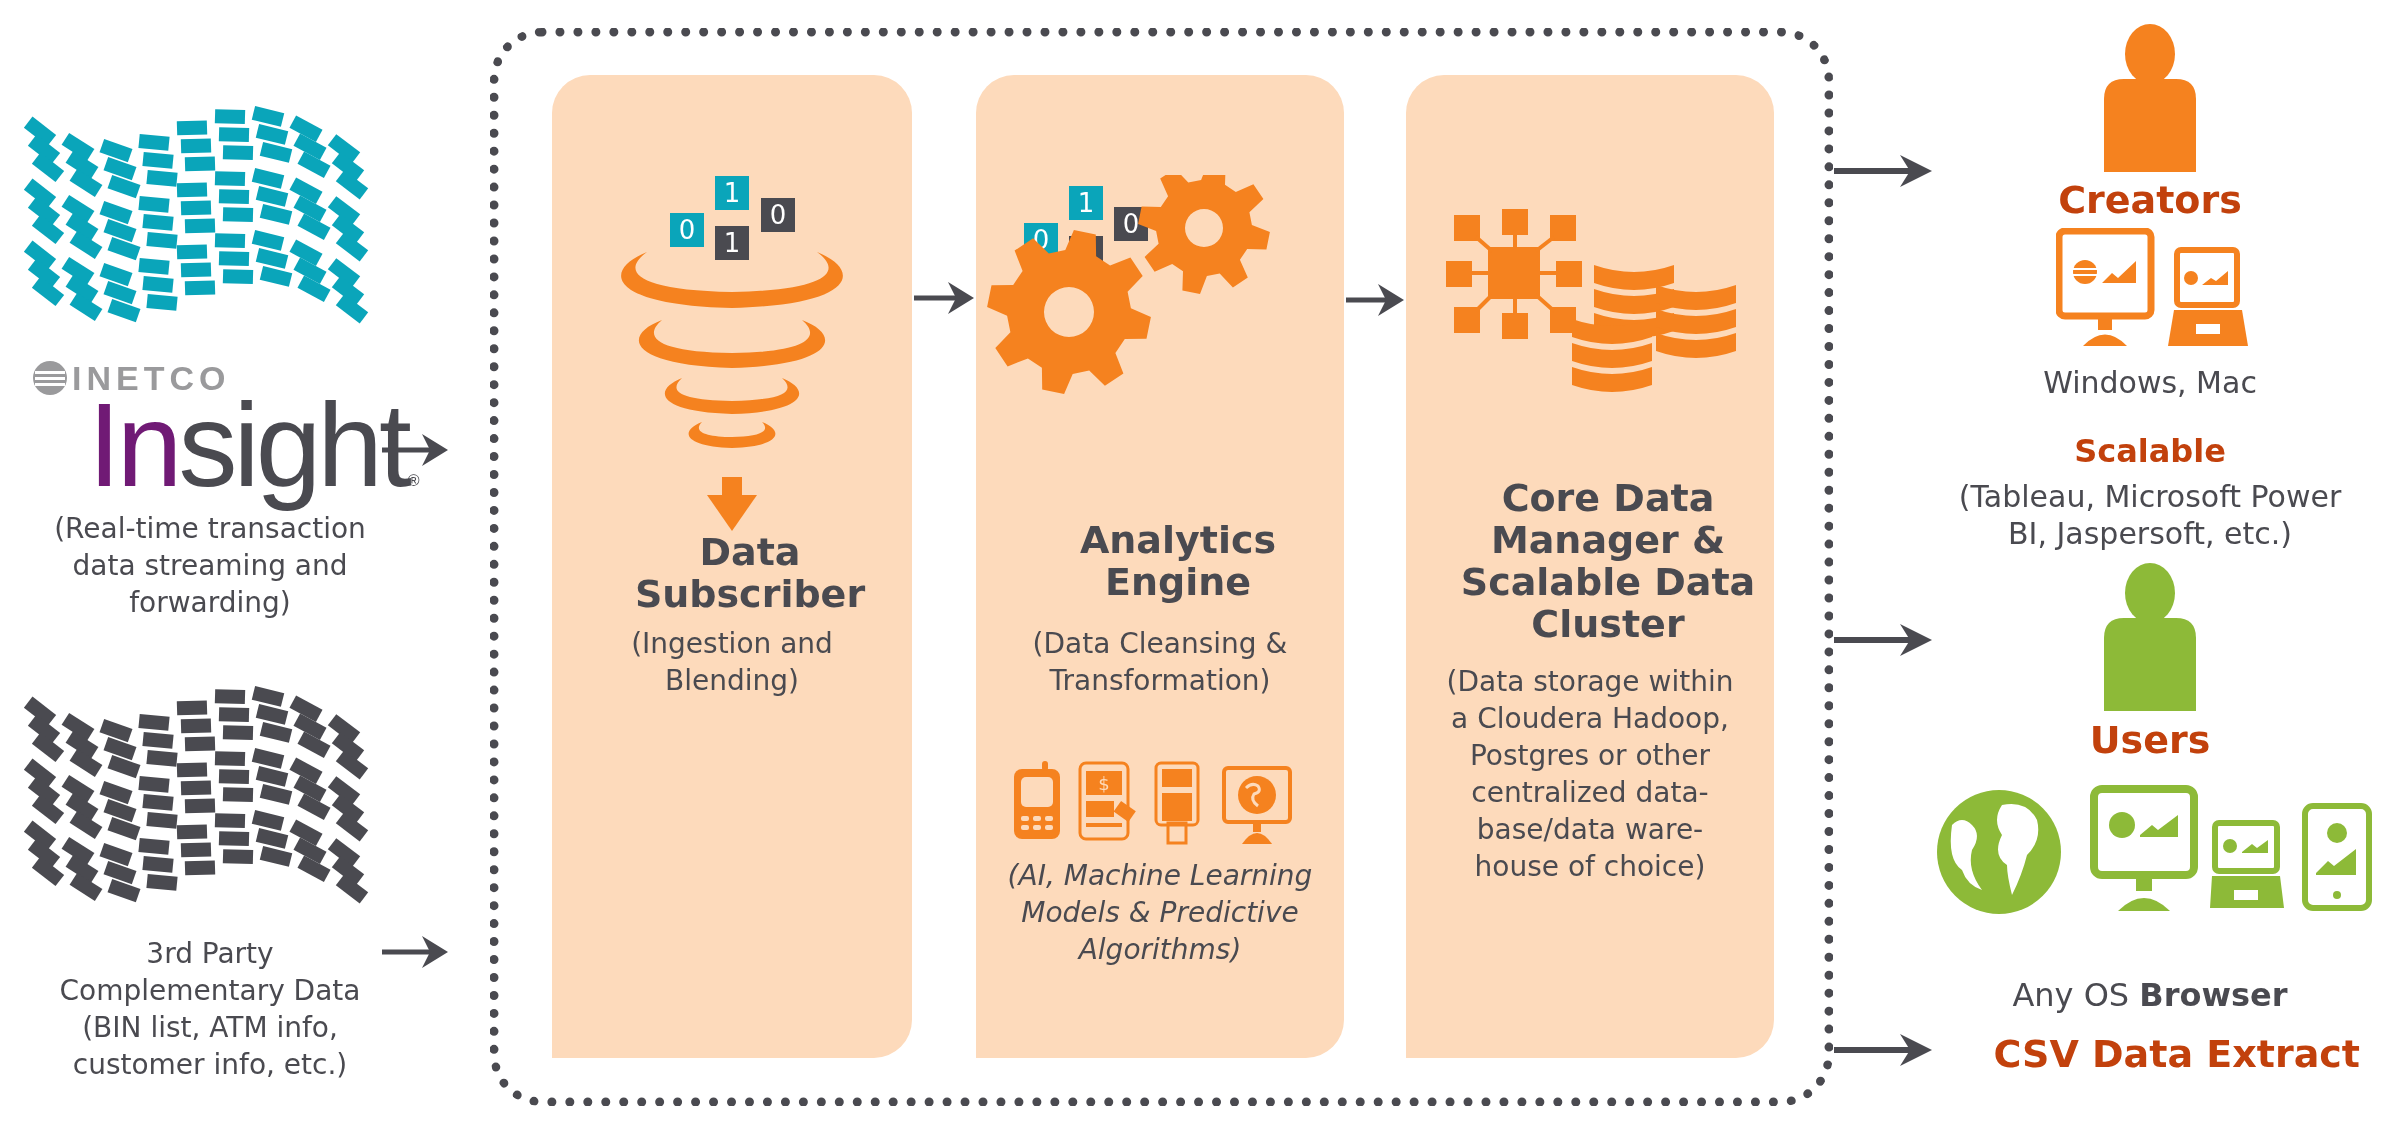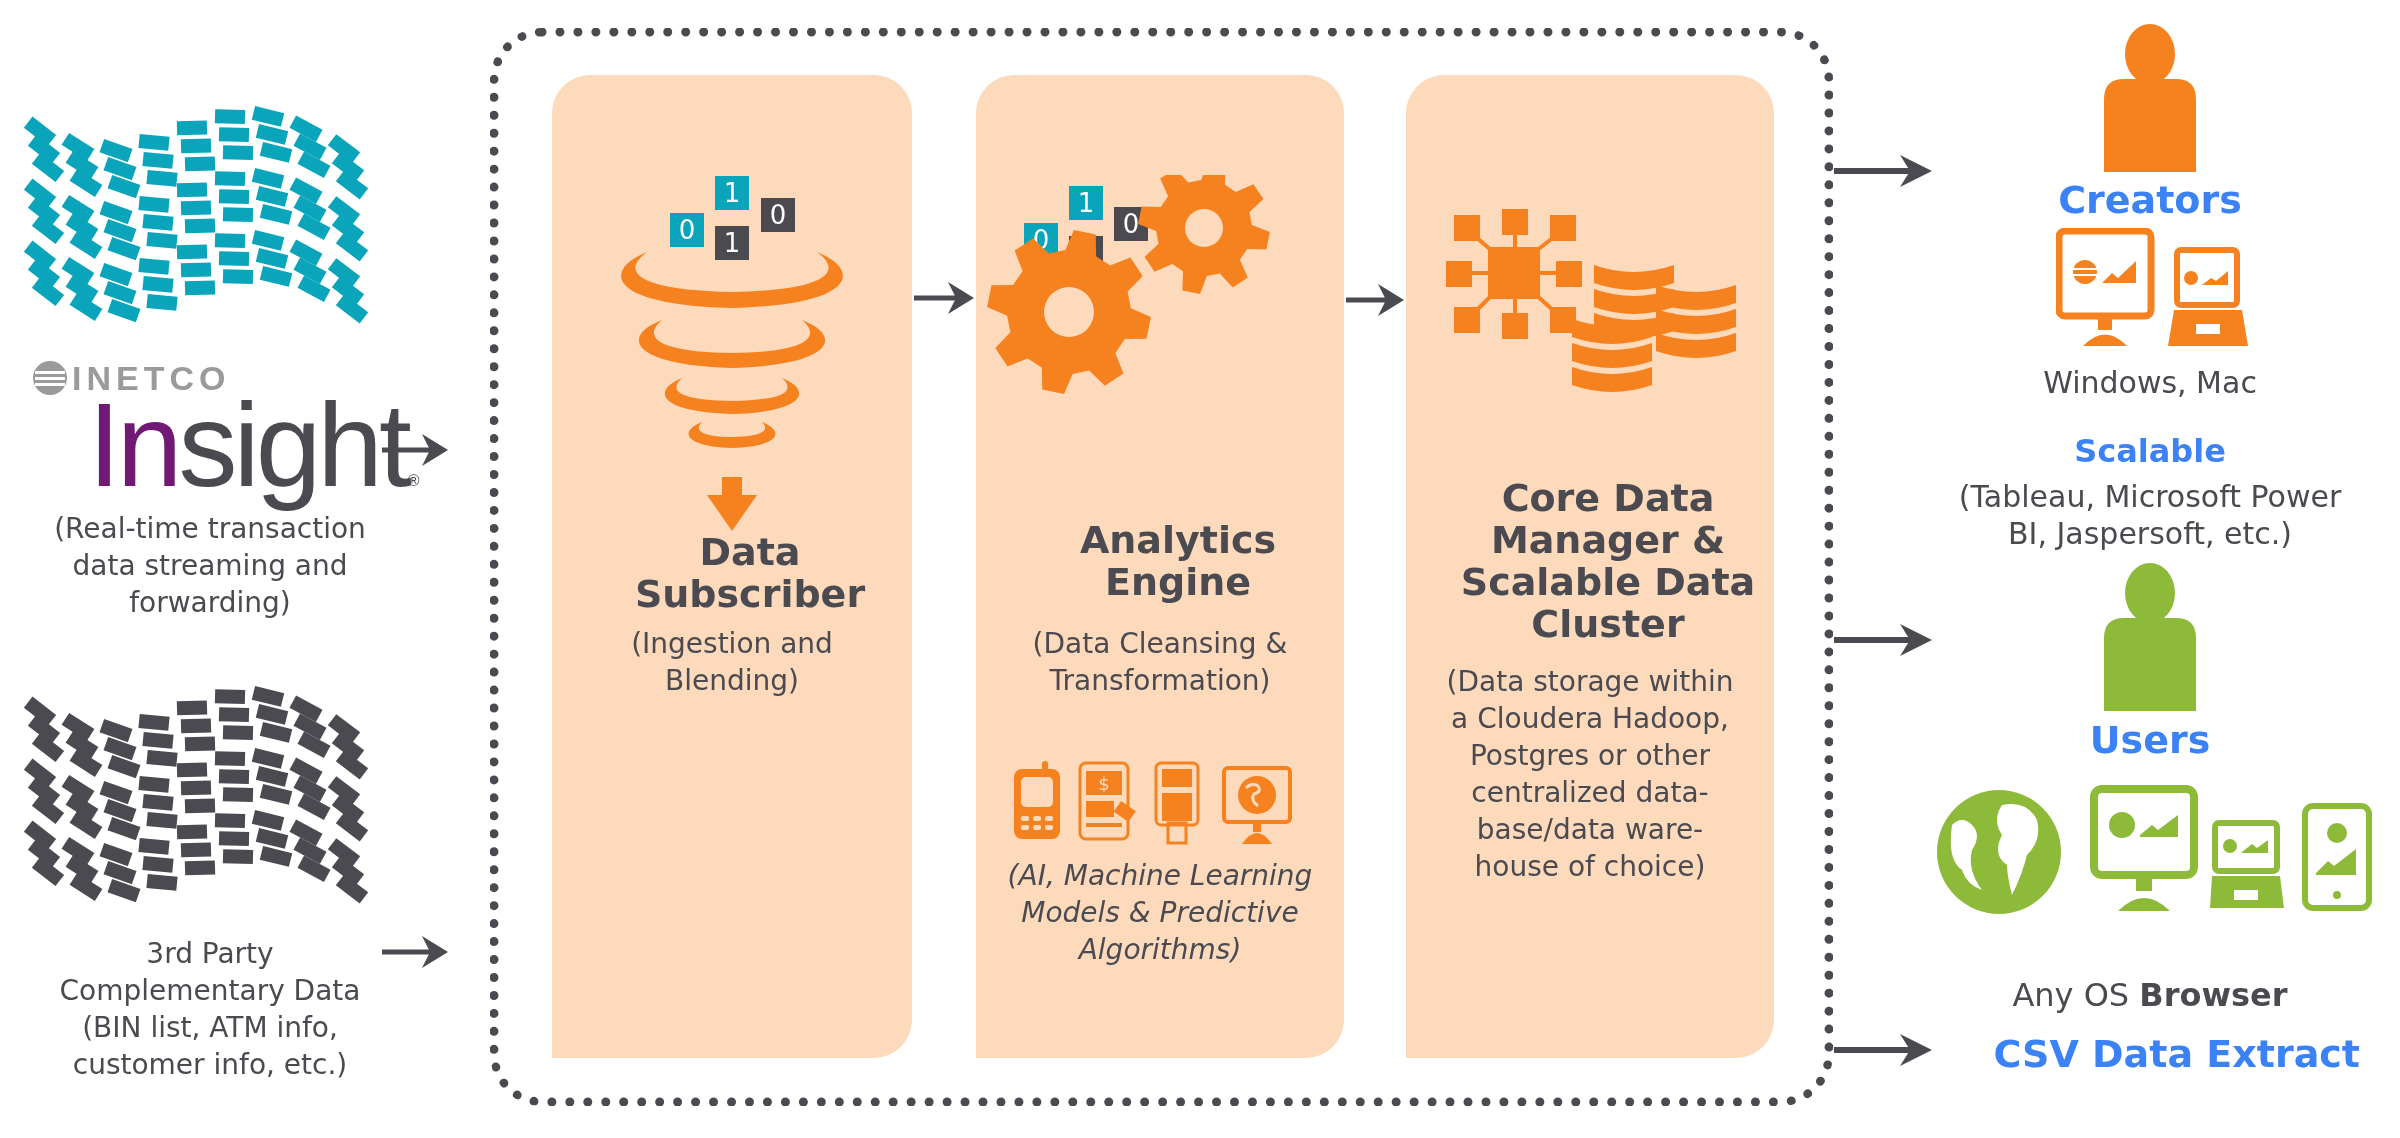--- a/index.html
+++ b/index.html
@@ -10,21 +10,21 @@
                   border: 9px dotted #4a4a50; border-radius: 52px; box-sizing: border-box; }
   .panel { position: absolute; top: 75px; height: 983px; background: #fddabb;
            border-radius: 38px 38px 38px 0; }
   .panel-title { position: absolute; left: 0; right: 0; text-align: center; font-weight: bold;
                  font-size: 38px; line-height: 42px; color: #4a4a50; padding-left: 36px; }
   .panel-sub { position: absolute; left: 0; right: 0; text-align: center; font-size: 28px;
                line-height: 37px; color: #4a4a50; white-space: pre-line; }
   .left-text { position: absolute; text-align: center; font-size: 28px; line-height: 37px;
                color: #4a4a50; white-space: pre-line; }
   .arrow { position: absolute; height: 40px; }
-  .out-title { position: absolute; text-align: center; font-weight: bold; font-size: 38px; color: #3b82f6; }
+  .out-title { position: absolute; text-align: center; font-weight: bold; font-size: 38px; color: #c2410c; }
   .out-sub { position: absolute; text-align: center; font-size: 30px; line-height: 37px; color: #4a4a50; white-space: pre-line; }
   .bin-sq { position: absolute; width: 34px; height: 34px; color: #fff; font-size: 26px;
             line-height: 34px; text-align: center; }
   .insight-logo { position: absolute; left: 88px; top: 385px; font-family: "Liberation Sans", sans-serif;
                   font-size: 118px; letter-spacing: -4px; line-height: 120px; }
 </style>
 </head>
 <body>
 
 <svg class="abs" style="left:15px;top:75px" width="380" height="270" viewBox="0 0 380 270">

